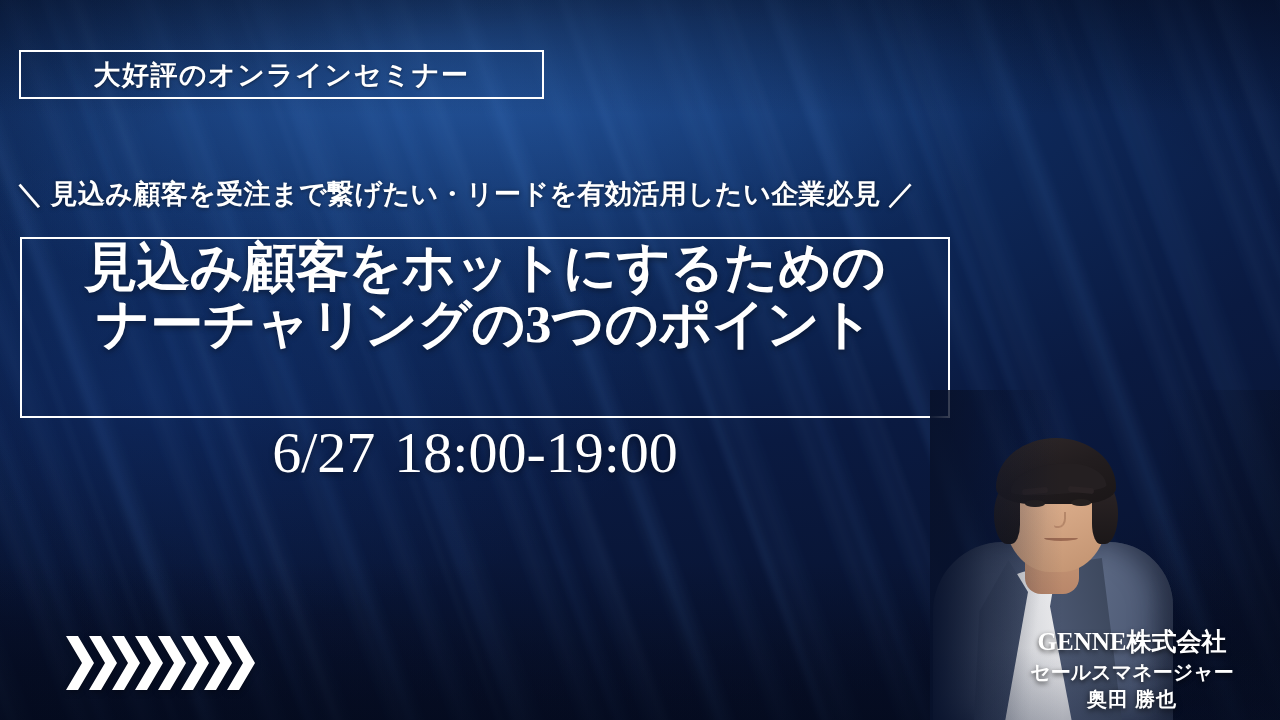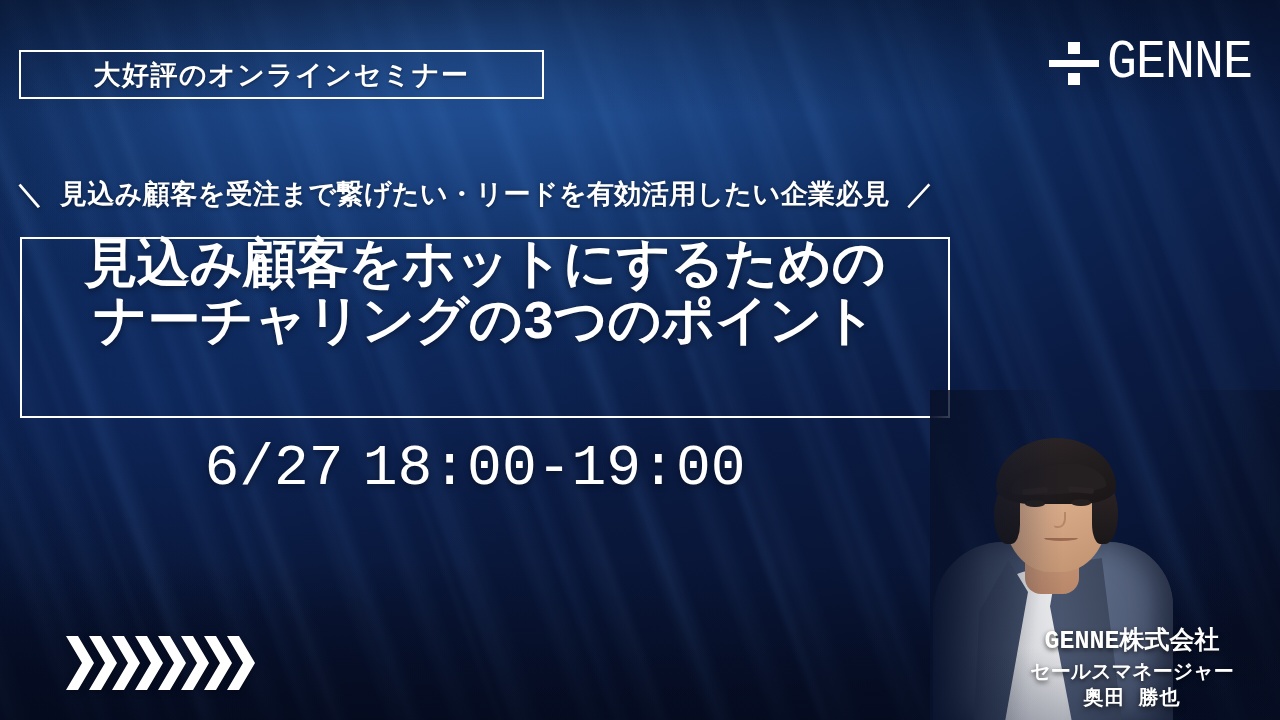--- a/index.html
+++ b/index.html
@@ -1,20 +1,20 @@
 <!DOCTYPE html>
 <html><head>
 <meta charset="utf-8">
 <style>
   * { margin:0; padding:0; box-sizing:border-box; }
   html,body { width:1280px; height:720px; overflow:hidden; background:#060d22; }
 
   .stage{
     position:relative; width:1280px; height:720px; overflow:hidden;
-    font-family:Liberation Mono, monospace;
+    font-family:Liberation Serif, serif;
     color:#ffffff;
   }
 
   
   .bg-base{
     position:absolute; inset:0;
     background:
       radial-gradient(120% 90% at 38% 8%, #17407e 0%, #0e2a5c 32%, #0a1a41 62%, #08122e 100%),
       linear-gradient(135deg,#0c1c44 0%,#112a5e 40%,#0a1838 100%);
   }
@@ -104,21 +104,21 @@
     gap:0;
   }
   .title-line{
     font-size:53px; font-weight:900; letter-spacing:-0.5px; line-height:1.08;
     white-space:nowrap;
     text-shadow:0 2px 6px rgba(0,0,0,.45);
   }
 
   
   .date-row{
-    position:absolute; left:0; top:440px; width:950px;
+    position:absolute; left:0; top:424px; width:950px;
     display:flex; align-items:flex-start; justify-content:center; gap:19px;
   }
   .date-text{
     font-size:58px; font-weight:400; letter-spacing:0px; line-height:1;
     text-shadow:0 2px 6px rgba(0,0,0,.45);
   }
   .day-box{
     border:2px solid #ffffff;
     padding:3px 14px 7px 14px;
     display:flex; align-items:center; justify-content:center;
@@ -274,28 +274,20 @@
 
   <div class="bg-base"></div>
   <div class="bg-streaks"></div>
   <div class="bg-glow"></div>
   <div class="bg-vignette"></div>
 
   <div class="header-box">
     <span class="label">大好評のオンラインセミナー</span>
   </div>
 
-  <div class="logo">
-    <span class="logo-mark">
-      <span class="dot-top"></span>
-      <span class="bar"></span>
-      <span class="dot-bot"></span>
-    </span>
-    <span class="logo-text">GENNE</span>
-  </div>
 
   <div class="tagline">＼ 見込み顧客を受注まで繋げたい・リードを有効活用したい企業必見 ／</div>
 
   <div class="title-box">
     <div class="title-line">見込み顧客をホットにするための</div>
     <div class="title-line">ナーチャリングの3つのポイント</div>
   </div>
 
   <div class="date-row">
     <span class="date-text">6/27</span>

